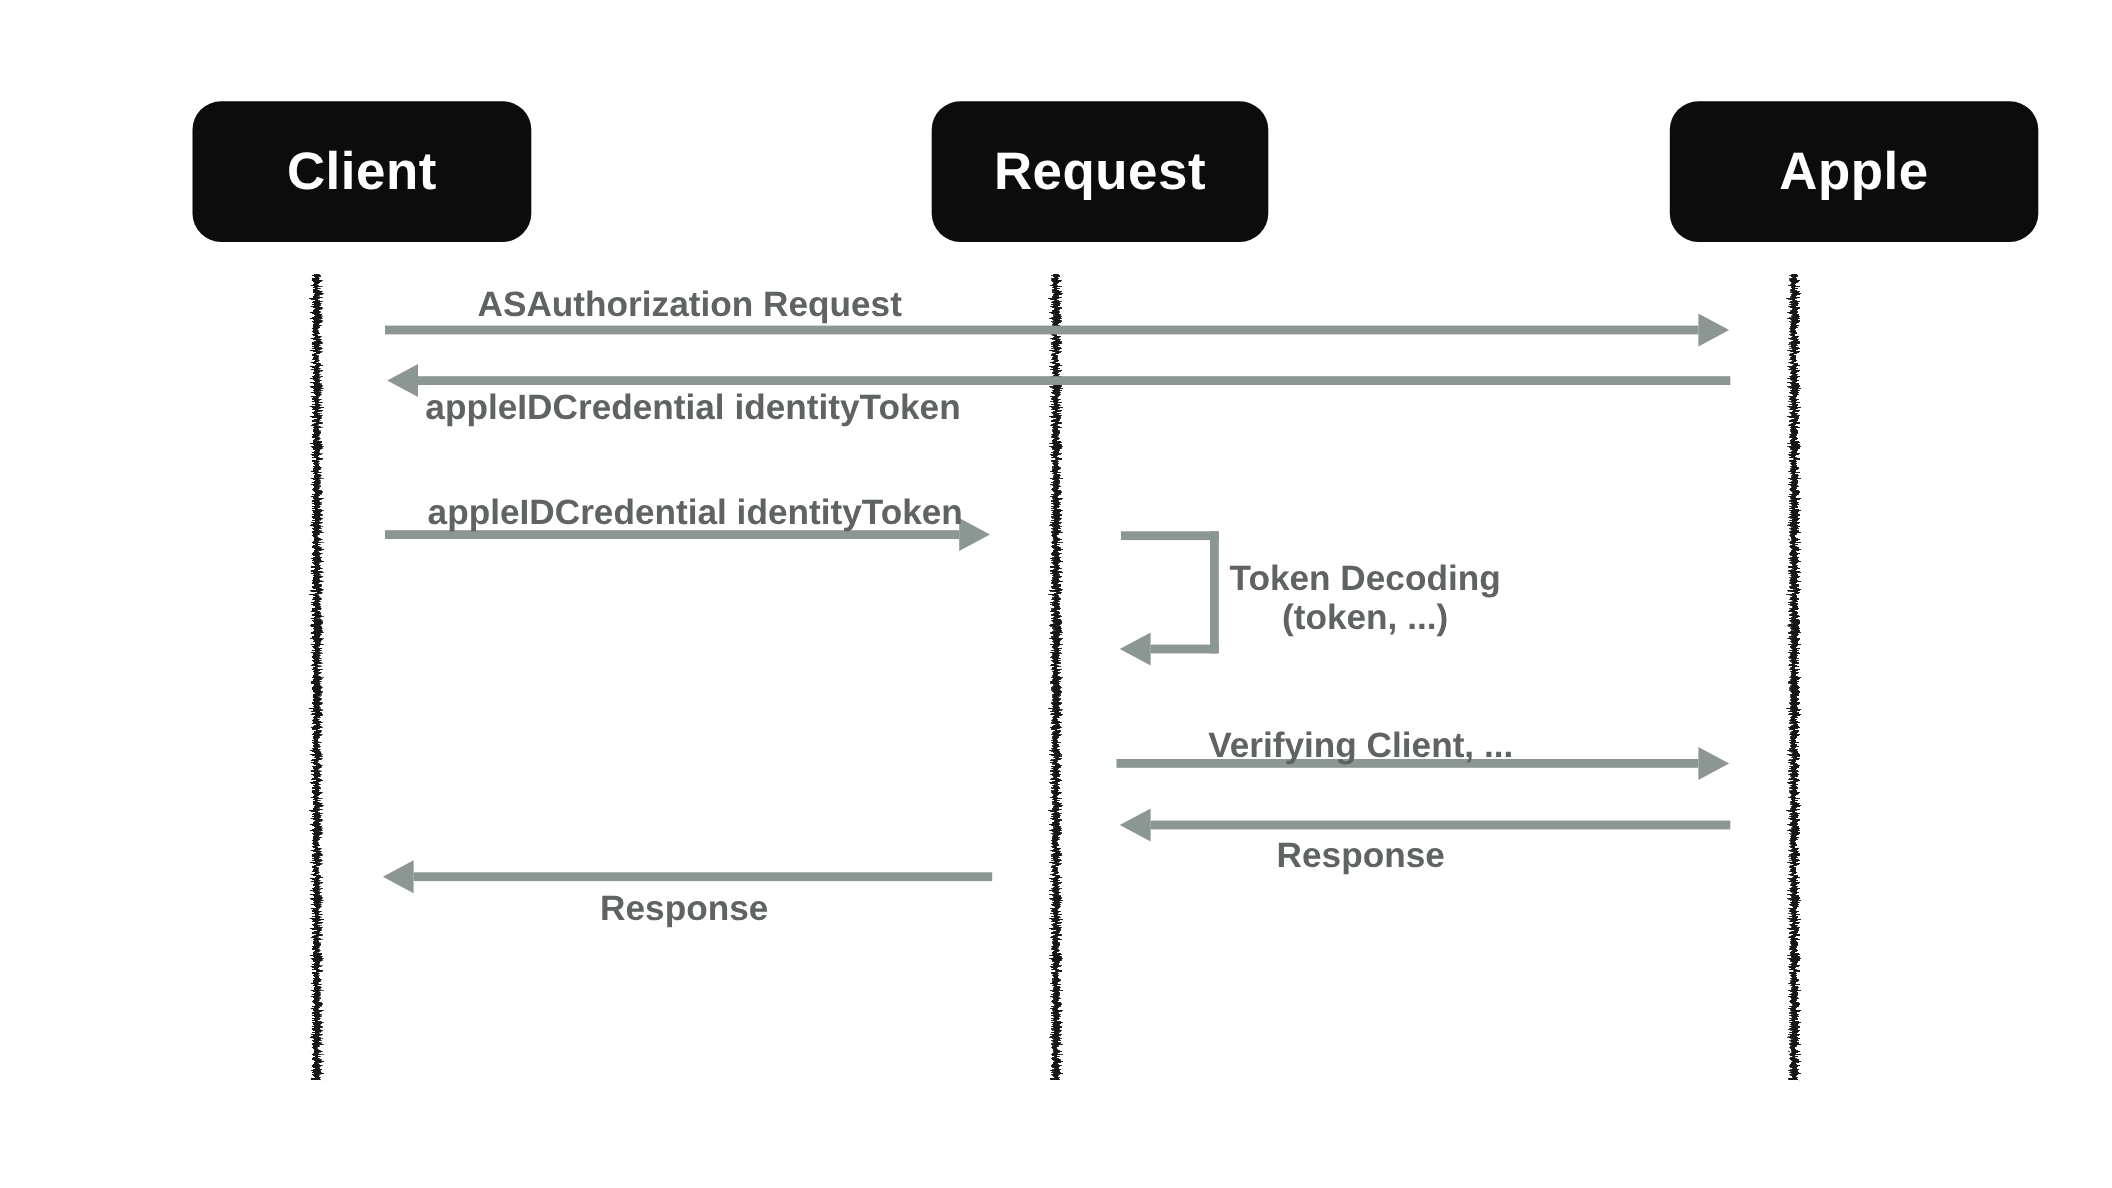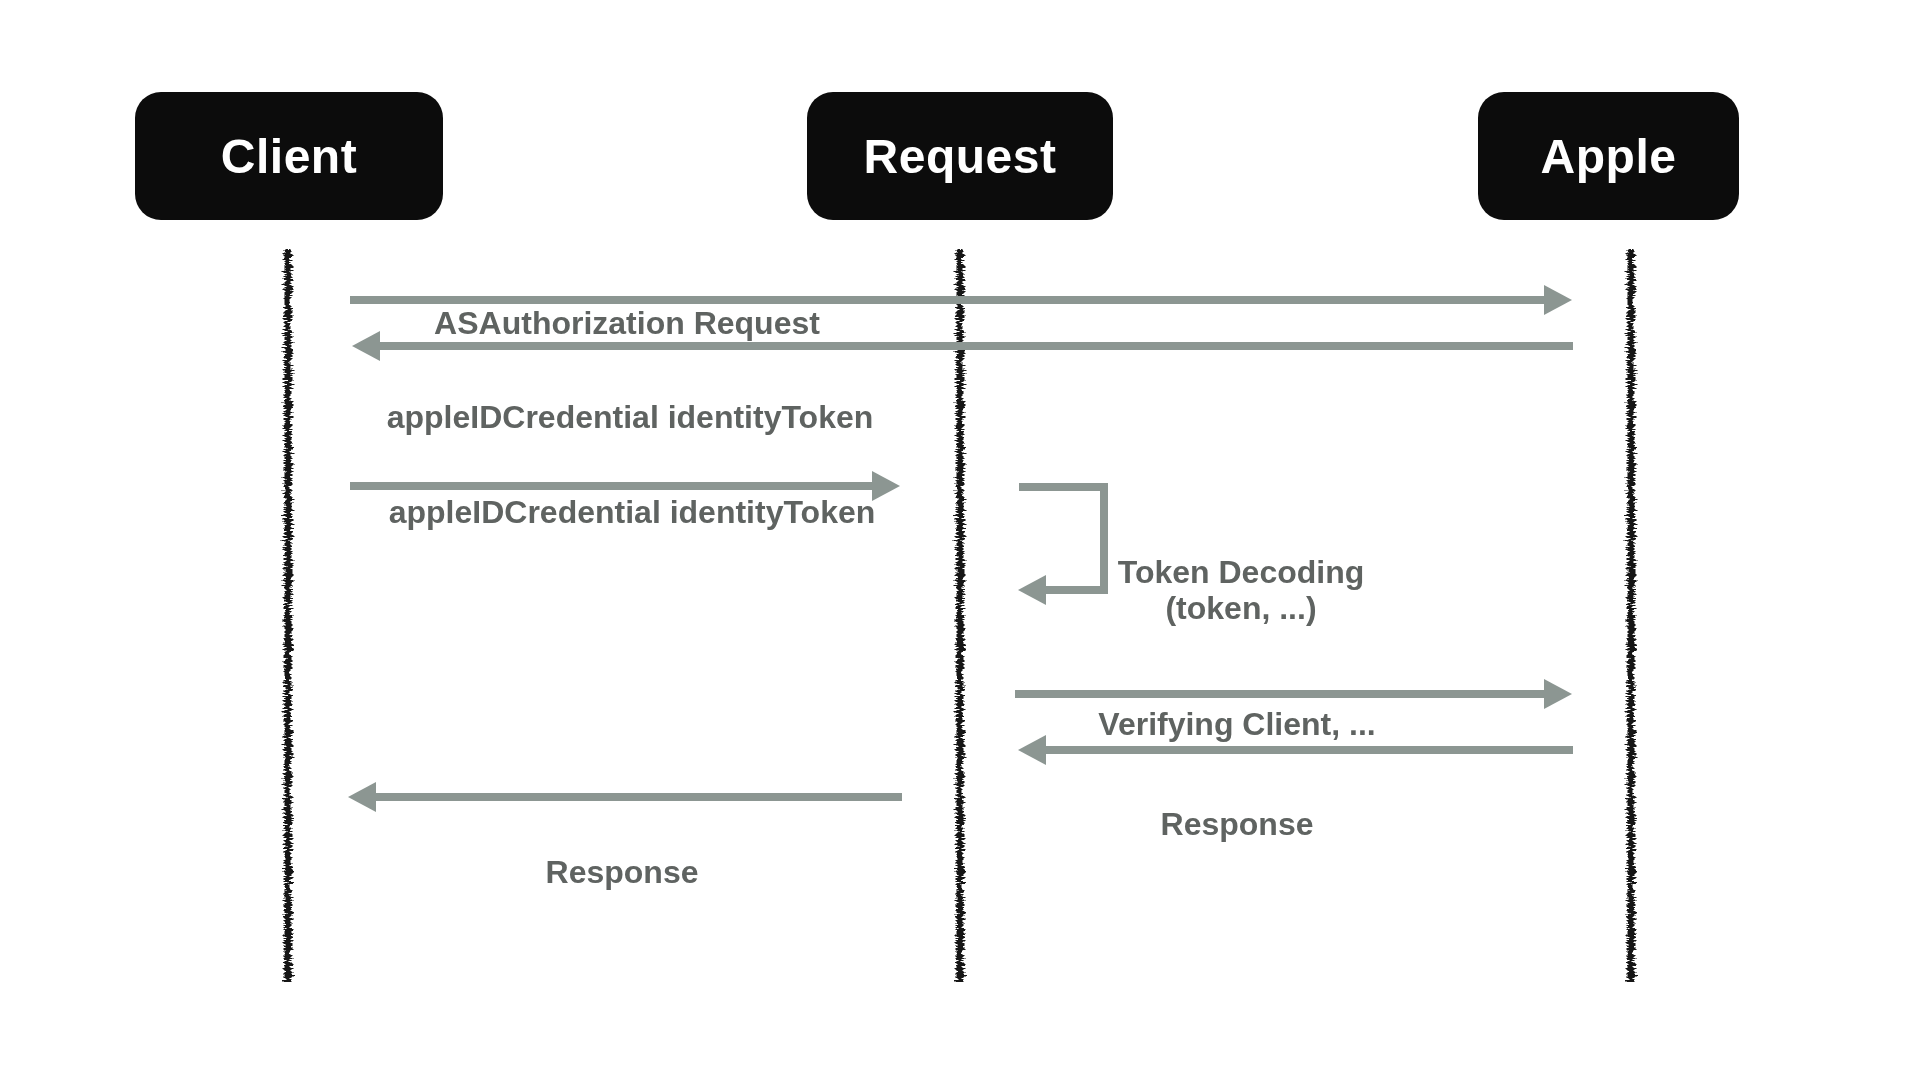--- a/index.html
+++ b/index.html
@@ -32,24 +32,25 @@
     background:var(--actor-bg,#0c0c0c);
     color:var(--actor-text,#fff);
     border-radius:26px;
     display:flex;
     align-items:center;
     justify-content:center;
     font-size:48px;
     font-weight:700;
     letter-spacing:.5px;
     z-index:4;
+    margin-left:40px;
   }
   .actor-client{left:135px;width:308px;}
   .actor-server{left:807px;width:306px;}
-  .actor-apple{left:1478px;width:261px;}
+  .actor-apple{left:1478px;width:335px;}
 
   
   .lifeline{
     position:absolute;
     top:244px;
     z-index:1;
     overflow:visible;
   }
   .lifeline-client{left:273px;}
   .lifeline-server{left:945px;}
@@ -88,21 +89,20 @@
   .mlabel{
     position:absolute;
     transform:translateX(-50%);
     color:var(--label-text,#5f6361);
     font-size:32px;
     font-weight:700;
     line-height:36px;
     white-space:nowrap;
     text-align:center;
     z-index:3;
-    margin-top:47px;
   }
 
   
   .m1-label{left:627px;top:258px;}
   .m1-line{left:350px;top:296px;width:1194px;}
   .m1-head{left:1544px;top:285px;}
 
   
   .m2-head{left:352px;top:331px;}
   .m2-line{left:380px;top:342px;width:1193px;}

